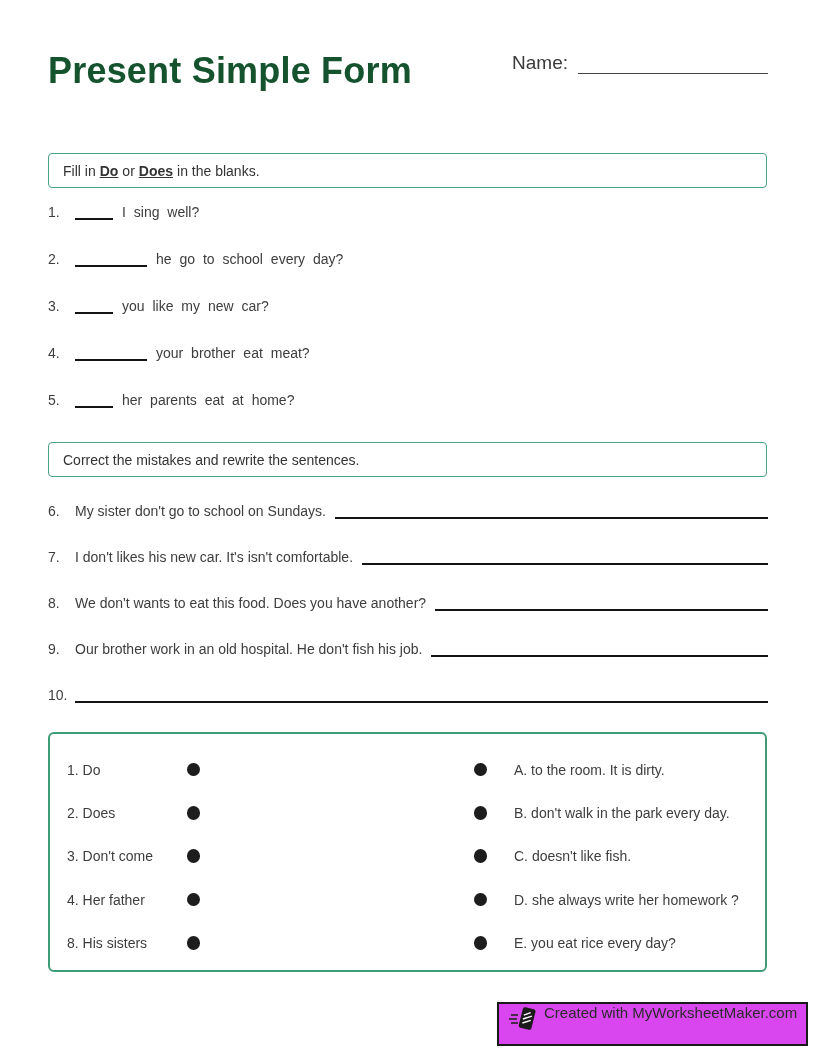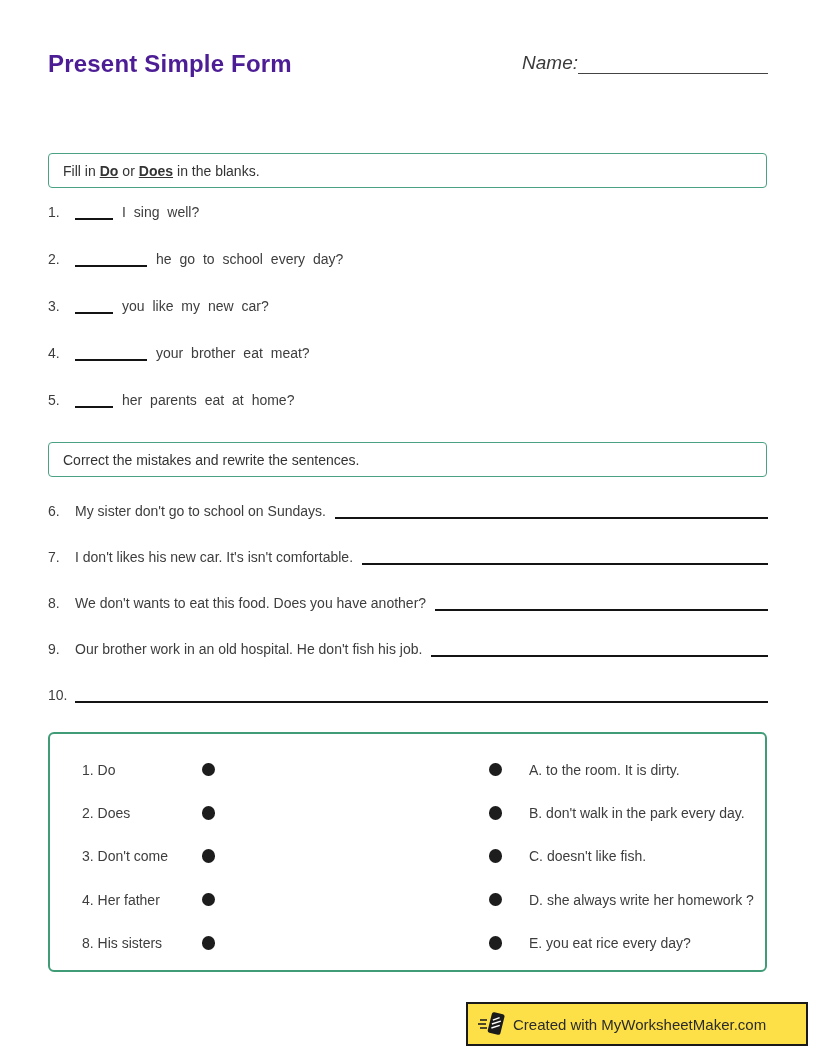--- a/index.html
+++ b/index.html
@@ -15,33 +15,32 @@
   }
   
   .header {
     position: absolute;
     top: 50px; left: 48px; right: 48px;
     display: flex;
     justify-content: space-between;
     align-items: flex-start;
   }
   .title {
-    font-size: 24px;
+    font-size: 36px;
     font-weight: bold;
-    color: #4c1d95;
+    color: #14532d;
     letter-spacing: 0.2px;
   }
   .name-area {
     display: flex;
     align-items: flex-end;
-    gap: 0;
+    gap: 10px;
     font-size: 19px;
     color: #3a3a3a;
     margin-top: 2px;
-    font-style: italic;
   }
   .name-line {
     display: inline-block;
     width: 190px;
     height: 22px;
     border-bottom: 1.5px solid #444;
   }
   
   .instr-box {
     position: absolute;
@@ -94,43 +93,42 @@
     width: 719px; height: 240px;
     border: 2px solid #3f9c77;
     border-radius: 6px;
     padding-top: 14px;
     background: #fff;
   }
   .m-row {
     height: 43.3px;
     display: flex;
     align-items: center;
-    padding-left: 32px;
+    padding-left: 17px;
     font-size: 14px;
   }
   .m-left  { width: 120px; color: #3d3d3d; }
   .m-dot {
     width: 13px; height: 13.5px;
     border-radius: 50%;
     background: #1d1d1d;
     flex-shrink: 0;
   }
   .m-spacer { width: 274px; flex-shrink: 0; }
   .m-right { margin-left: 27px; color: #3d3d3d; }
   
   .footer {
     position: absolute;
     top: 1002px; right: 8px;
-    width: 342px; height: 44px;
+    width: 311px; height: 44px;
     border: 2px solid #1a1a1a;
     display: flex;
-    align-items: center;
     padding: 0 10px;
     gap: 7px;
-    background: #fde047;
+    background: #d946ef;
   }
   .footer-text { font-size: 15px; color: #2b2b2b; white-space: nowrap; }
   .logo-icon { flex-shrink: 0; display: inline-flex; }
 </style>
 </head>
 <body>
 
 <div class="sheet">
 
   <div class="header">

